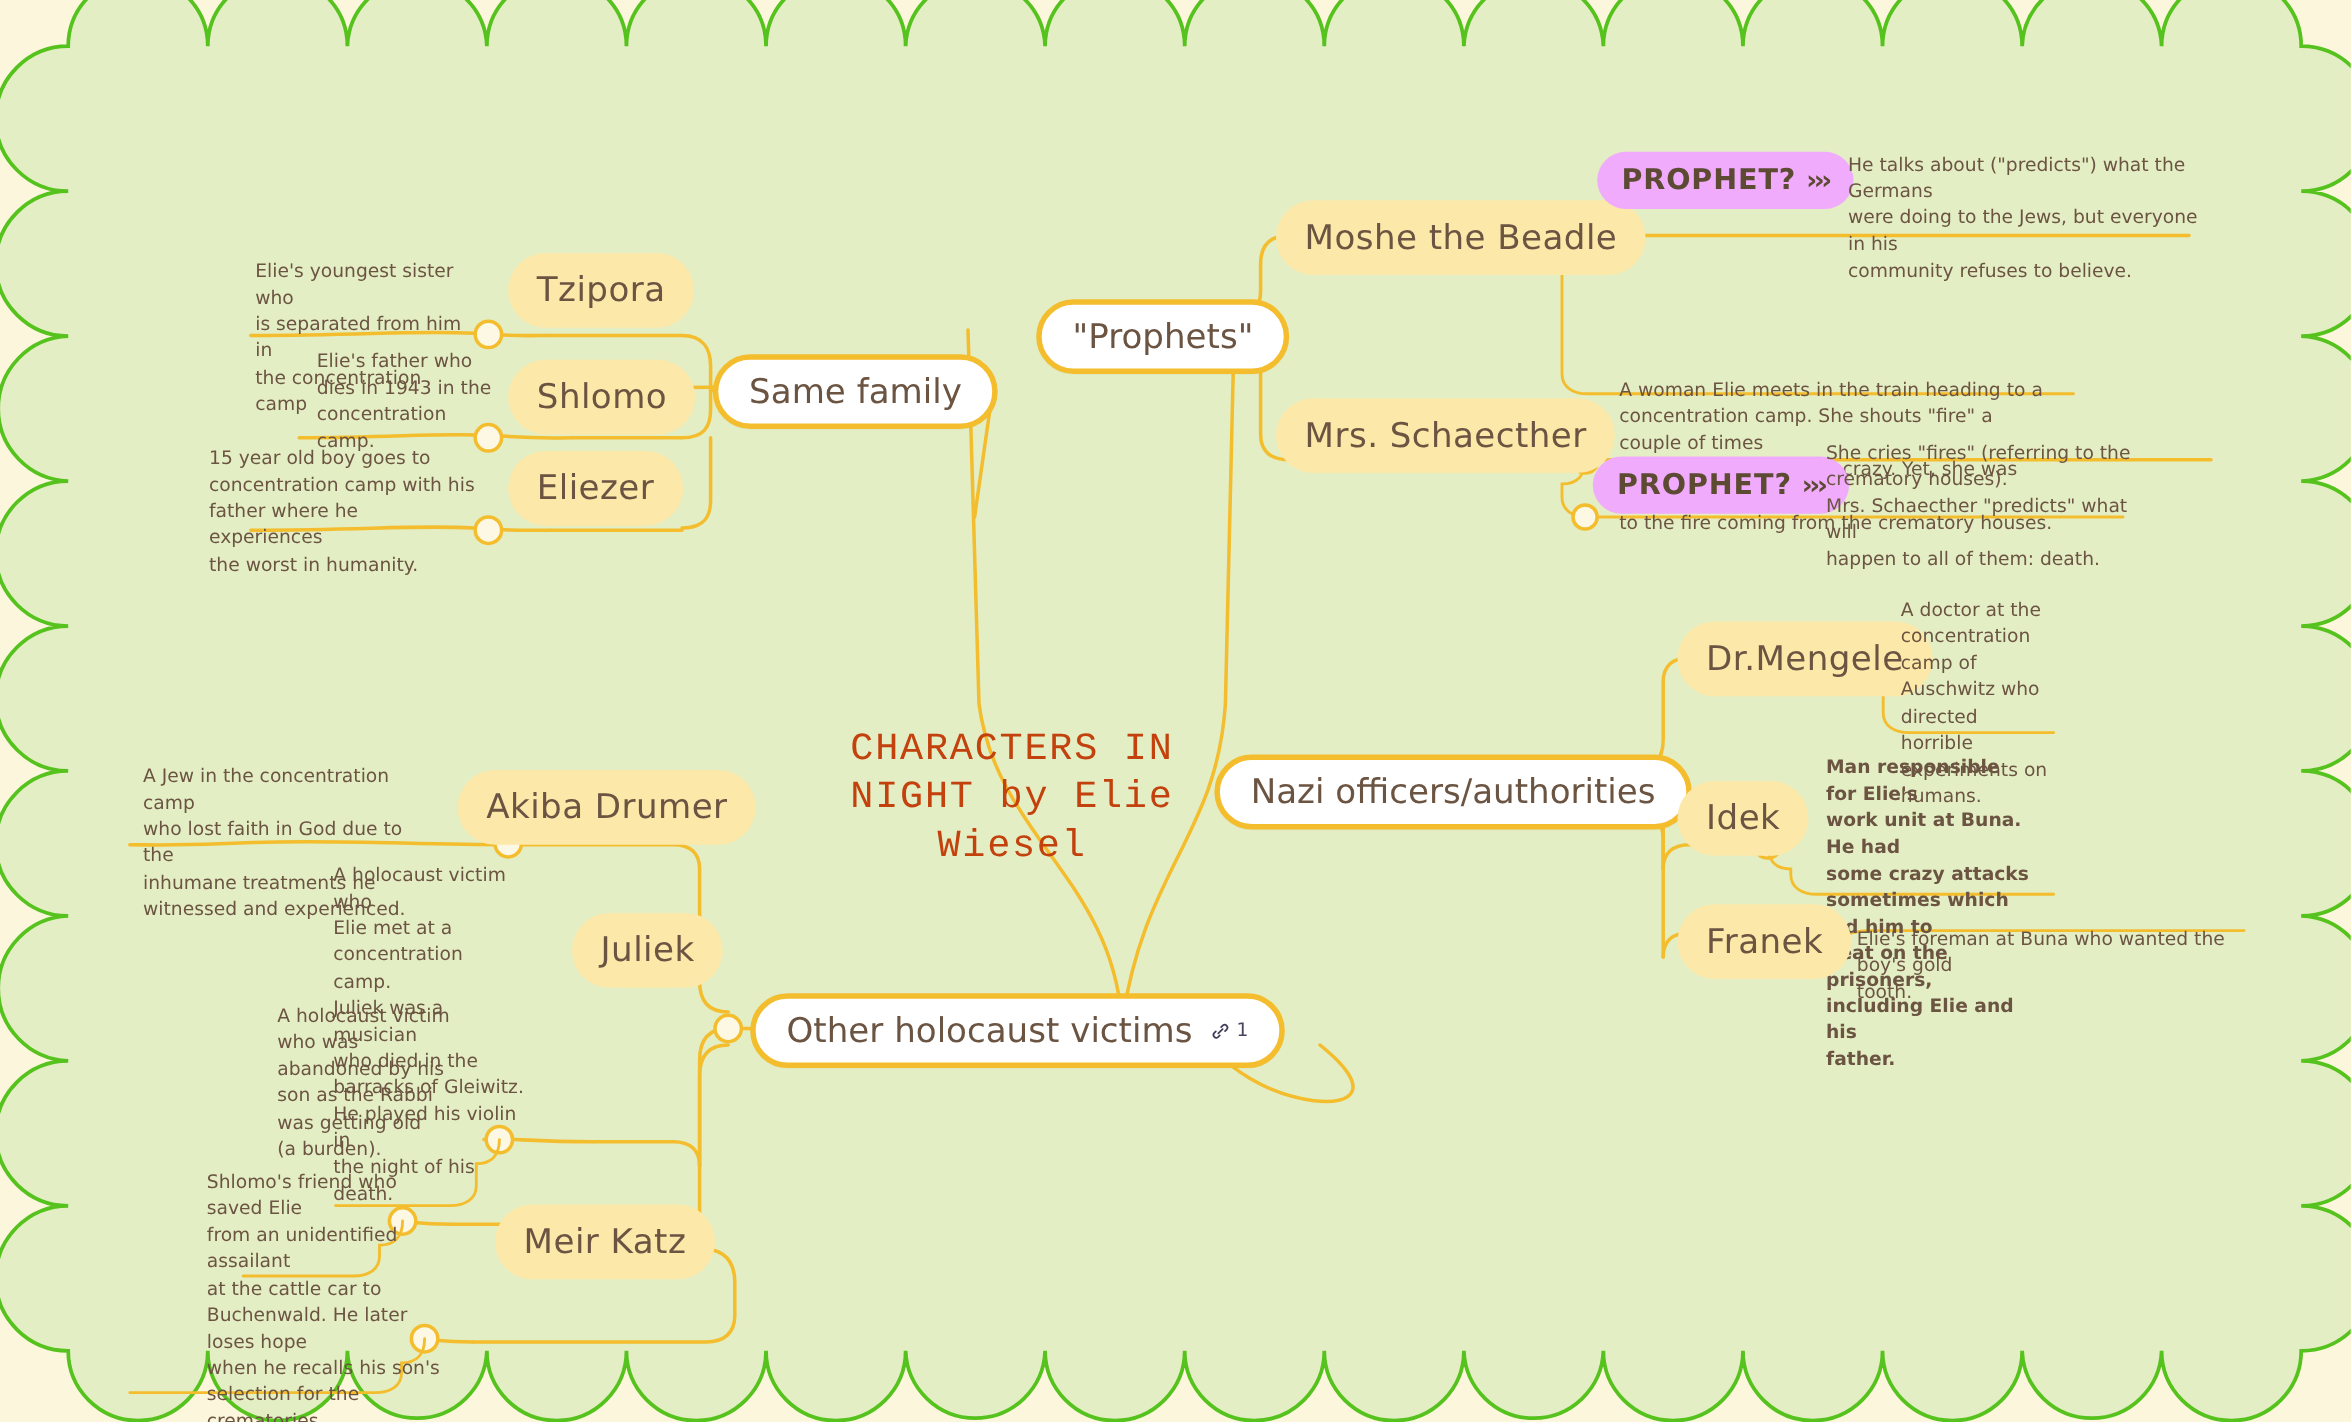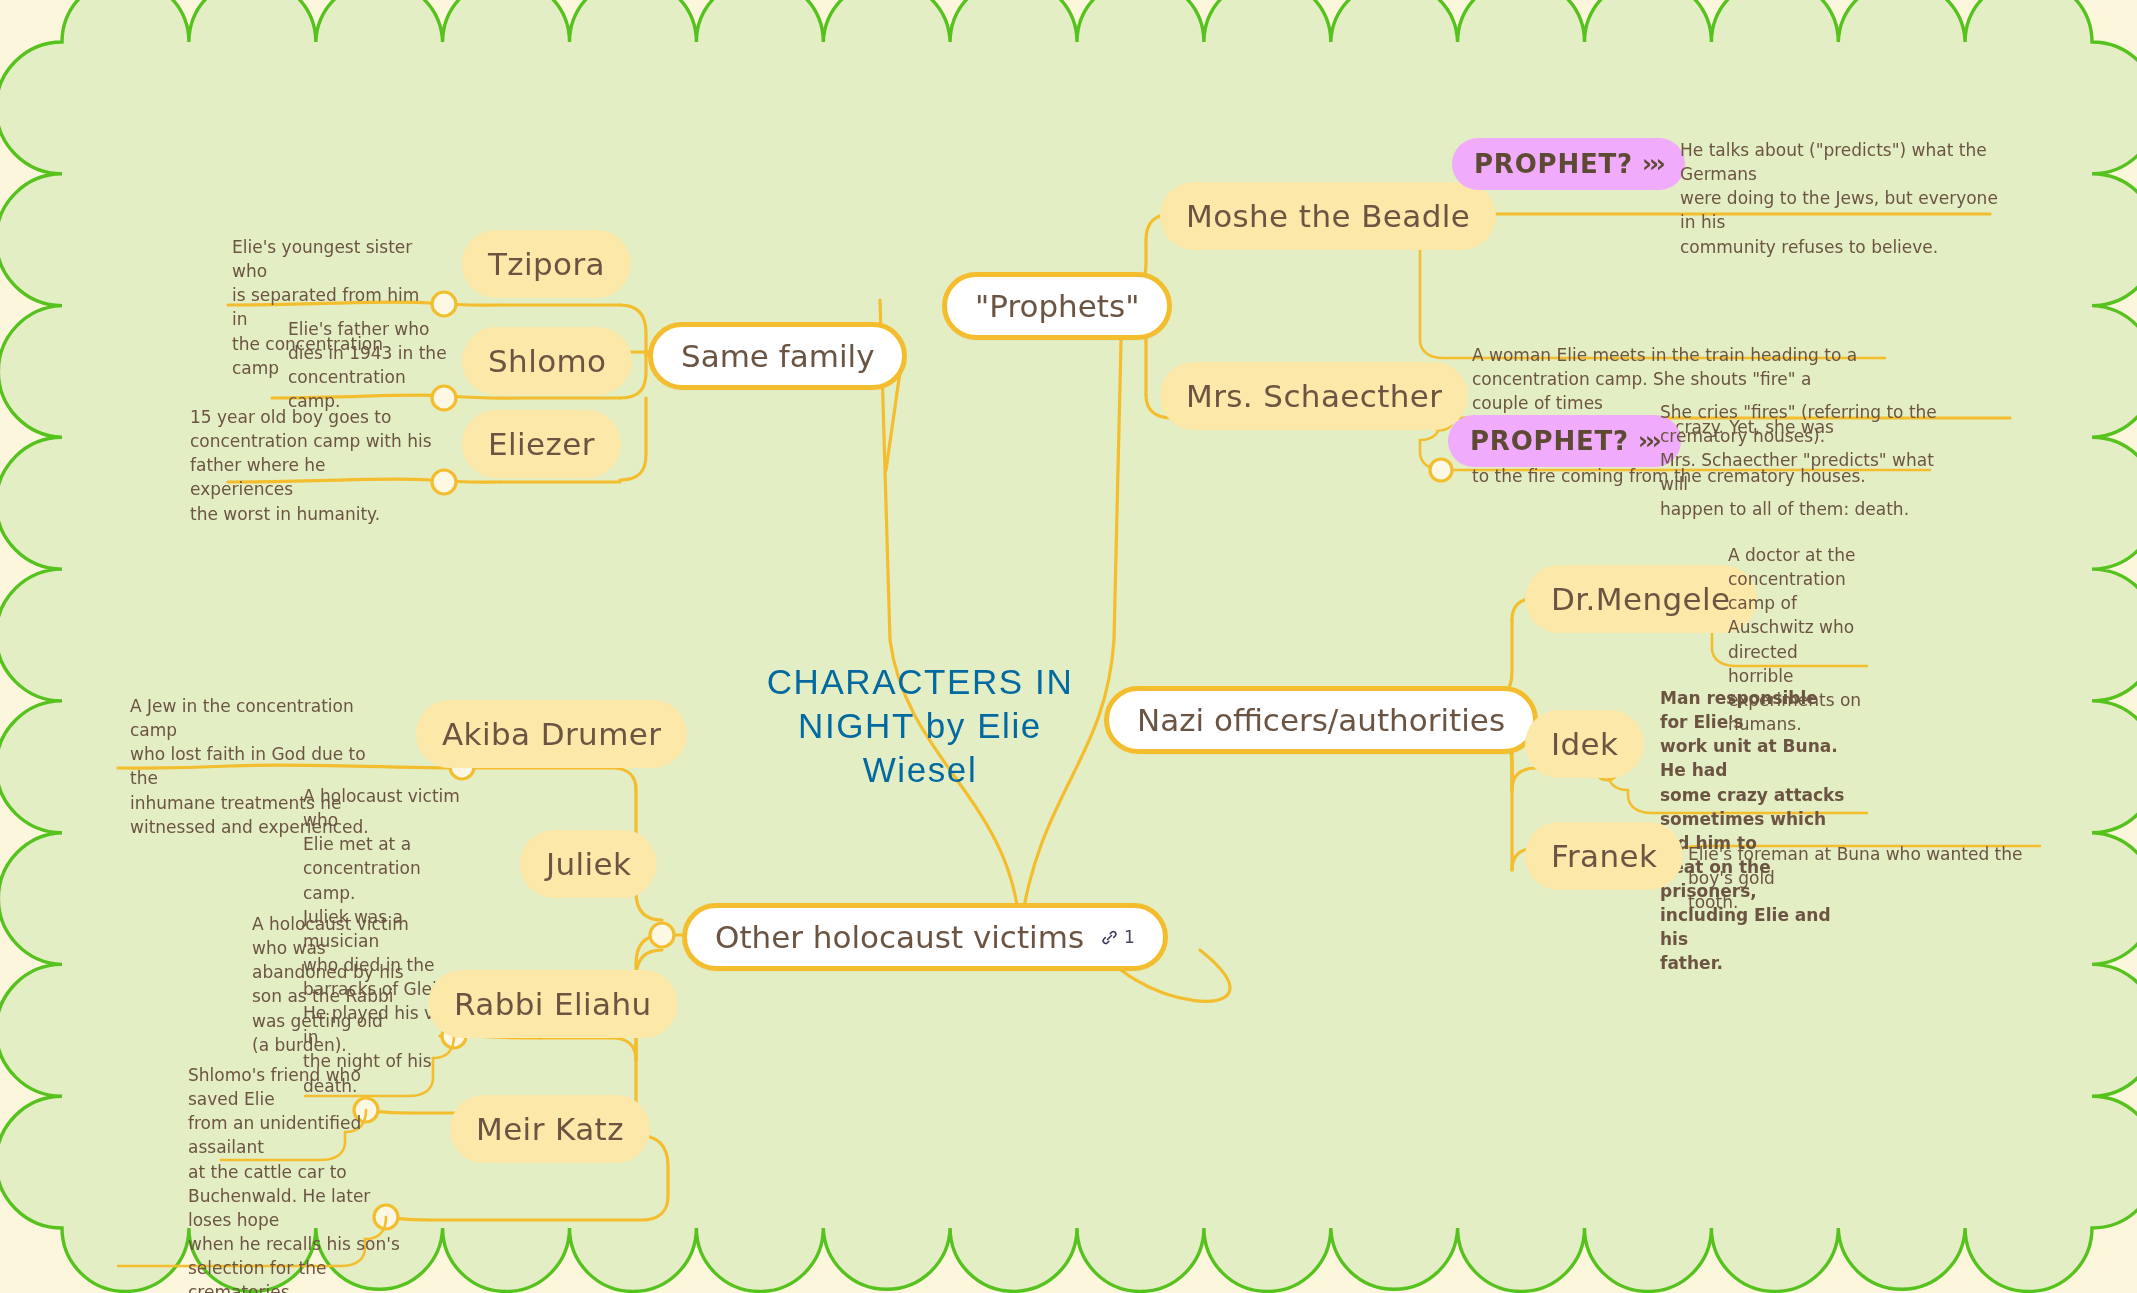--- a/index.html
+++ b/index.html
@@ -46,27 +46,27 @@
     border-radius:50px;
     font-size:31px;
     padding:0 28px;
     height:68px;
     box-shadow:0 1px 0 rgba(0,0,0,.02);
   }
 
   
   .center-title{
     position:absolute;
-    color:#0369a1;
+    color:#c2410c;
     font-size:35px;
     line-height:1.25;
     text-align:center;
     letter-spacing:1.6px;
     white-space:pre-line;
-    font-family:Liberation Sans, sans-serif;
+    font-family:Liberation Mono, monospace;
   }
 
   
   .tag{
     position:absolute;
     background:#f0abfc;
     border-radius:26px;
     color:#5c4a33;
     font-size:26px;
     font-weight:bold;
@@ -309,23 +309,20 @@
   </div>
   <div class="desc" style="left:303px; top:784px; width:175px;">A holocaust victim who
 Elie met at a
 concentration camp.
 Juliek was a musician
 who died in the
 barracks of Gleiwitz.
 He played his violin in
 the night of his death.</div>
 
-  <div class="node leaf" style="left:428px; top:970px;">
-    <span>Rabbi Eliahu</span>
-  </div>
   <div class="desc" style="left:252px; top:912px; width:160px;">A holocaust victim
 who was
 abandoned by his
 son as the Rabbi
 was getting old
 (a burden).</div>
 
   <div class="node leaf" style="left:450px; top:1095px;">
     <span>Meir Katz</span>
   </div>

